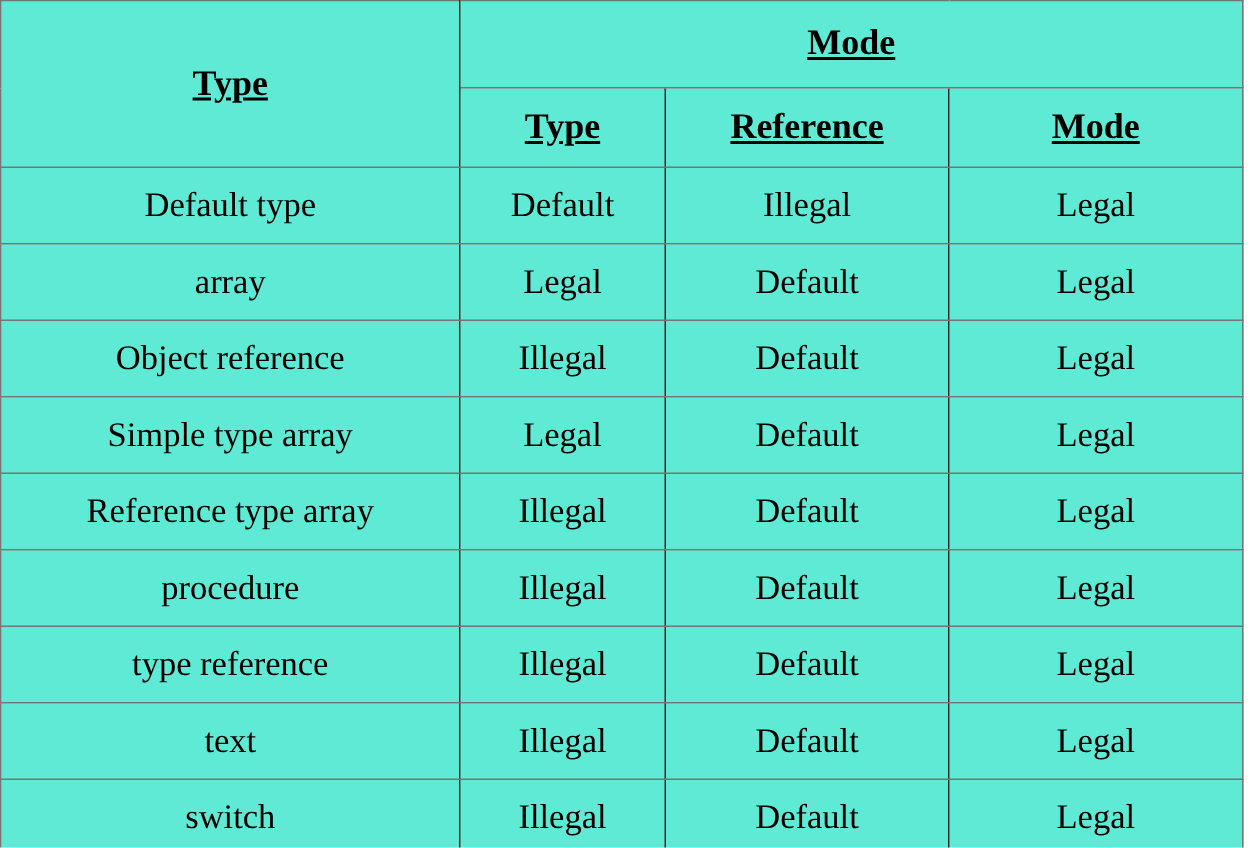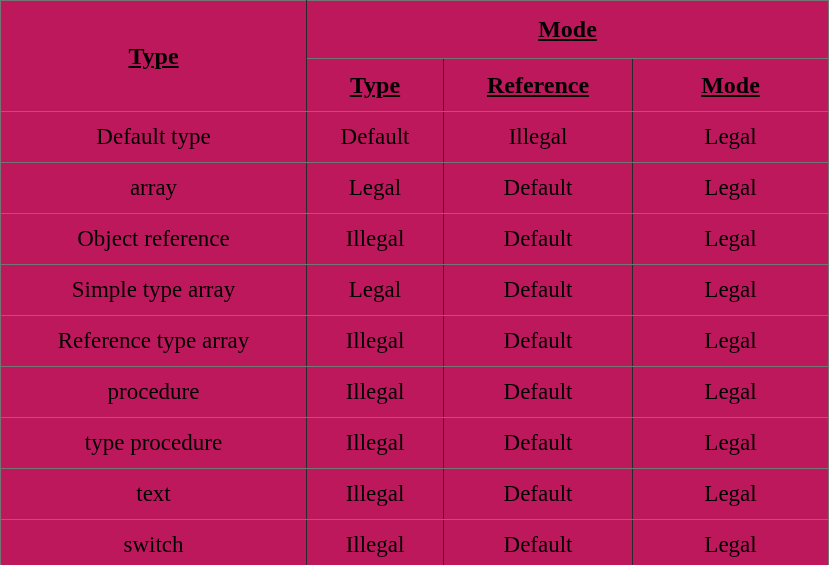--- a/index.html
+++ b/index.html
@@ -28,21 +28,21 @@
   col.c-value { width: 137px; }
   col.c-ref   { width: 189px; }
   col.c-name  { width: 196px; }
 
   #param-table td,
   #param-table th {
     border: 1px solid #757575;
     text-align: center;
     vertical-align: middle;
     padding: 0;
-    background: #be185d;
+    background: #5eead4;
   }
 
   
   .row-group-head th { border-top: 2px solid #000000; }
 
   
   #param-table td,
   #param-table th {
     border-left-color: #2a2a2a;
     border-right-color: #2a2a2a;
@@ -134,21 +134,21 @@
         <td class="cell">Default</td>
         <td class="cell">Legal</td>
       </tr>
       <tr>
         <td class="cell cell-type">procedure</td>
         <td class="cell">Illegal</td>
         <td class="cell">Default</td>
         <td class="cell">Legal</td>
       </tr>
       <tr>
-        <td class="cell cell-type">type procedure</td>
+        <td class="cell cell-type">type reference</td>
         <td class="cell">Illegal</td>
         <td class="cell">Default</td>
         <td class="cell">Legal</td>
       </tr>
       <tr>
         <td class="cell cell-type">text</td>
         <td class="cell">Illegal</td>
         <td class="cell">Default</td>
         <td class="cell">Legal</td>
       </tr>

